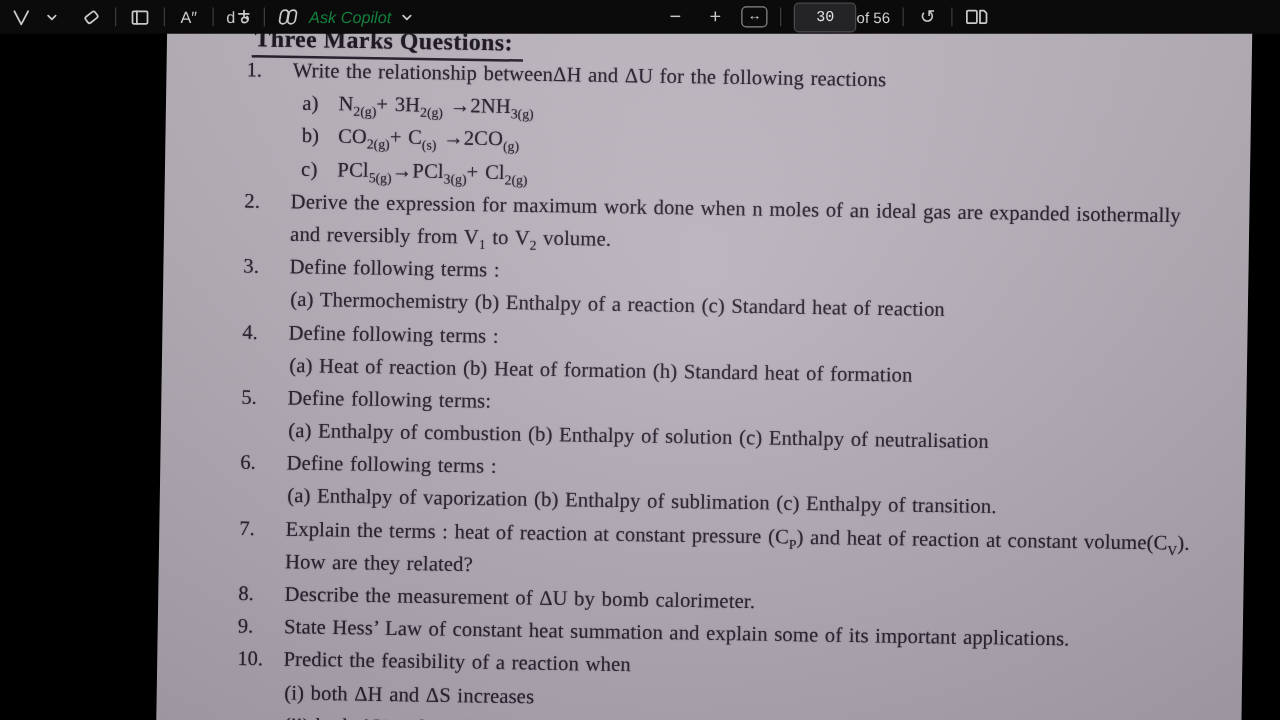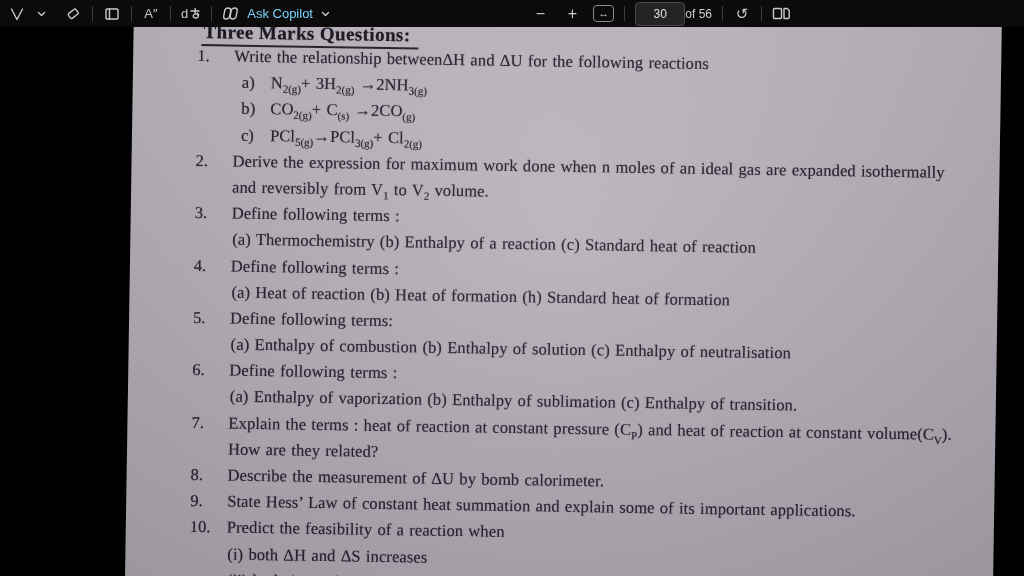--- a/index.html
+++ b/index.html
@@ -14,28 +14,28 @@
     padding:0 8px;box-sizing:border-box;z-index:10;
     color:#c9c9c9;
   }
   .tb-btn{display:flex;align-items:center;justify-content:center;
     height:22px;min-width:18px;cursor:pointer;flex:0 0 auto;}
   .tb-sep{width:1px;height:15px;background:#3c3c3e;flex:0 0 auto;margin:0 10px;}
   .g6{margin-left:6px}.g14{margin-left:14px}.g10{}.g12{margin-left:12px}
   svg.icn{display:block;stroke:#c9c9c9;fill:none;stroke-width:1.4;
     stroke-linecap:round;stroke-linejoin:round;}
   .txt-icn{font-size:13px;color:#c9c9c9;line-height:1;}
-  .copilot-label{font-size:13px;color:#7dd3fc;margin:0 8px 0 7px;white-space:nowrap;}
+  .copilot-label{font-size:13px;color:#15803d;margin:0 8px 0 7px;white-space:nowrap;font-style:italic;}
   .zoom-glyph{font-size:16px;color:#c9c9c9;line-height:1;}
   .fitbox{font-size:11px;color:#c9c9c9;border:1px solid #8a8a8a;border-radius:4px;
     padding:1px 4px;line-height:1.2;}
   .page-input{
     width:44px;height:20px;background:#242426;border:1px solid #4a4a4c;border-radius:4px;
     color:#e0e0e0;font-size:12px;text-align:center;outline:none;
-    font-family:Liberation Sans, sans-serif;}
+    font-family:Liberation Mono, monospace;}
   .of-label{font-size:12px;color:#cfcfcf;white-space:nowrap;}
   .rotate-glyph{font-size:15px;color:#c9c9c9;line-height:1;}
   .tail-spacer{width:225px;flex:0 0 auto;}
   .spacer{flex:1 1 auto;}
   
   .page{
     position:absolute;left:134px;top:6px;width:868px;height:610px;
     background:linear-gradient(175deg,#c1bac3 0%,#b7b0ba 40%,#aba4af 100%);
     transform:rotate(0.9deg);transform-origin:0 0;z-index:1;
     box-shadow:0 0 18px rgba(0,0,0,.6);

